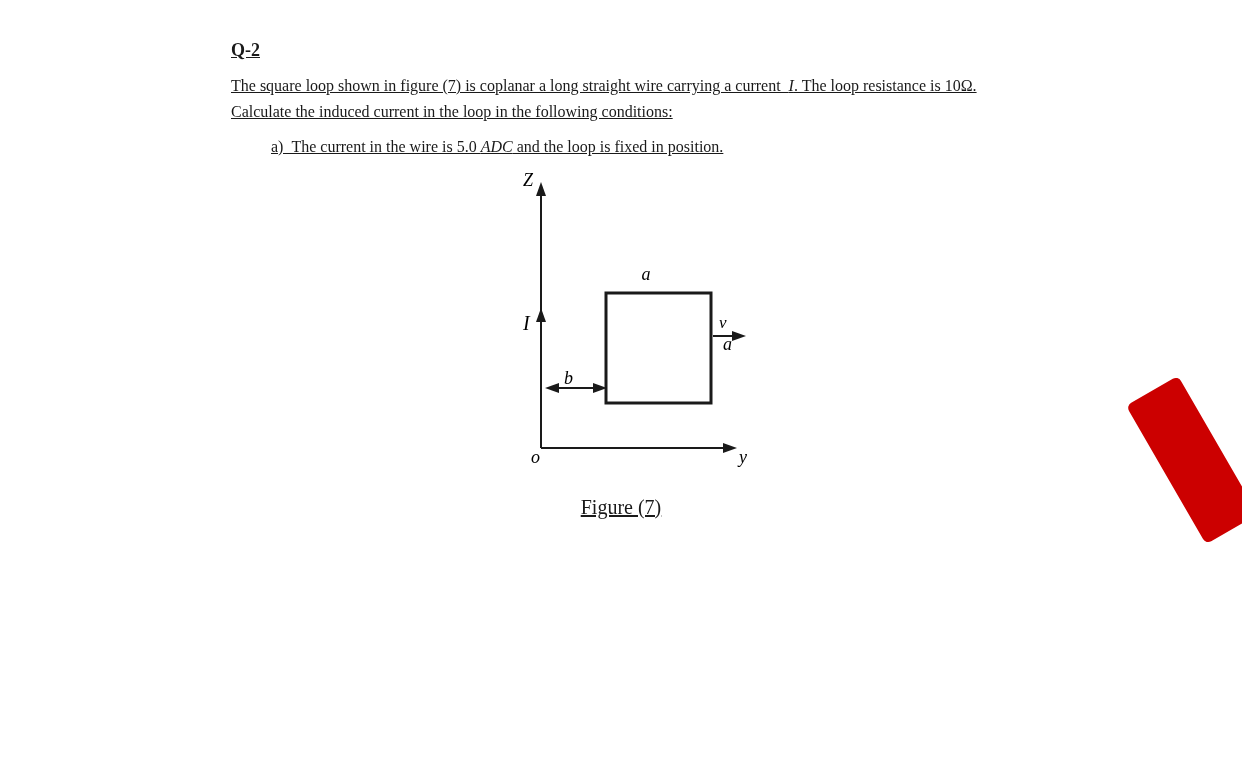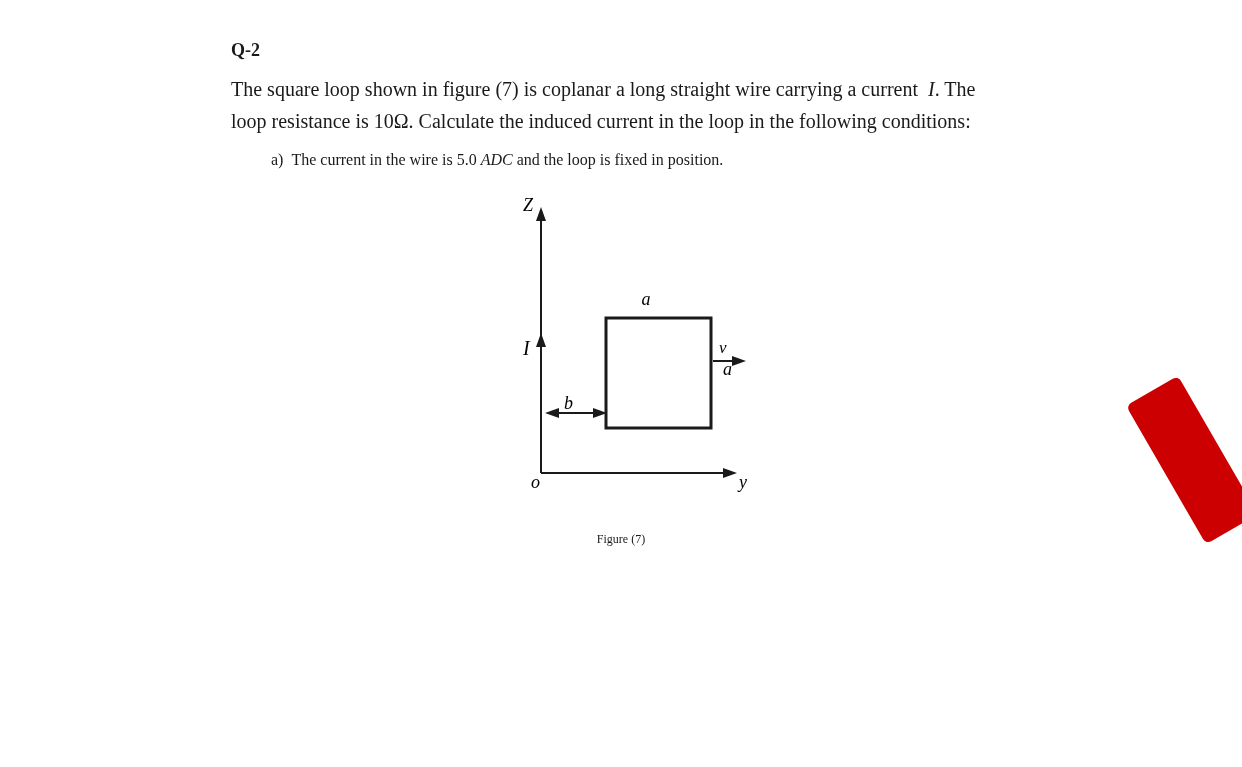--- a/index.html
+++ b/index.html
@@ -10,52 +10,53 @@
       color: #1a1a1a;
       width: 1242px;
       min-height: 767px;
       display: flex;
       align-items: flex-start;
       justify-content: center;
     }
     .page {
       width: 900px;
       padding: 40px 60px;
+      text-decoration: underline;
     }
     .question-number {
       font-weight: bold;
       font-size: 18px;
       margin-bottom: 12px;
     }
     .question-text {
-      font-size: 20px;
+      font-size: 16px;
       line-height: 1.6;
       margin-bottom: 10px;
     }
     .parts {
       margin-left: 40px;
-      margin-bottom: 20px;
+      margin-bottom: 8px;
     }
     .part {
       margin-bottom: 6px;
       line-height: 1.6;
     }
     .diagram-wrapper {
       position: relative;
       width: 360px;
       height: 320px;
     }
     svg.diagram {
       width: 360px;
       height: 320px;
     }
     .figure-caption {
       text-align: center;
-      margin-top: 19px;
-      font-size: 12px;
+      margin-top: 8px;
+      font-size: 20px;
     }
     .figure-area {
       display: flex;
       flex-direction: column;
       align-items: center;
     }
     
     .red-slash {
       position: absolute;
       right: 20px;

